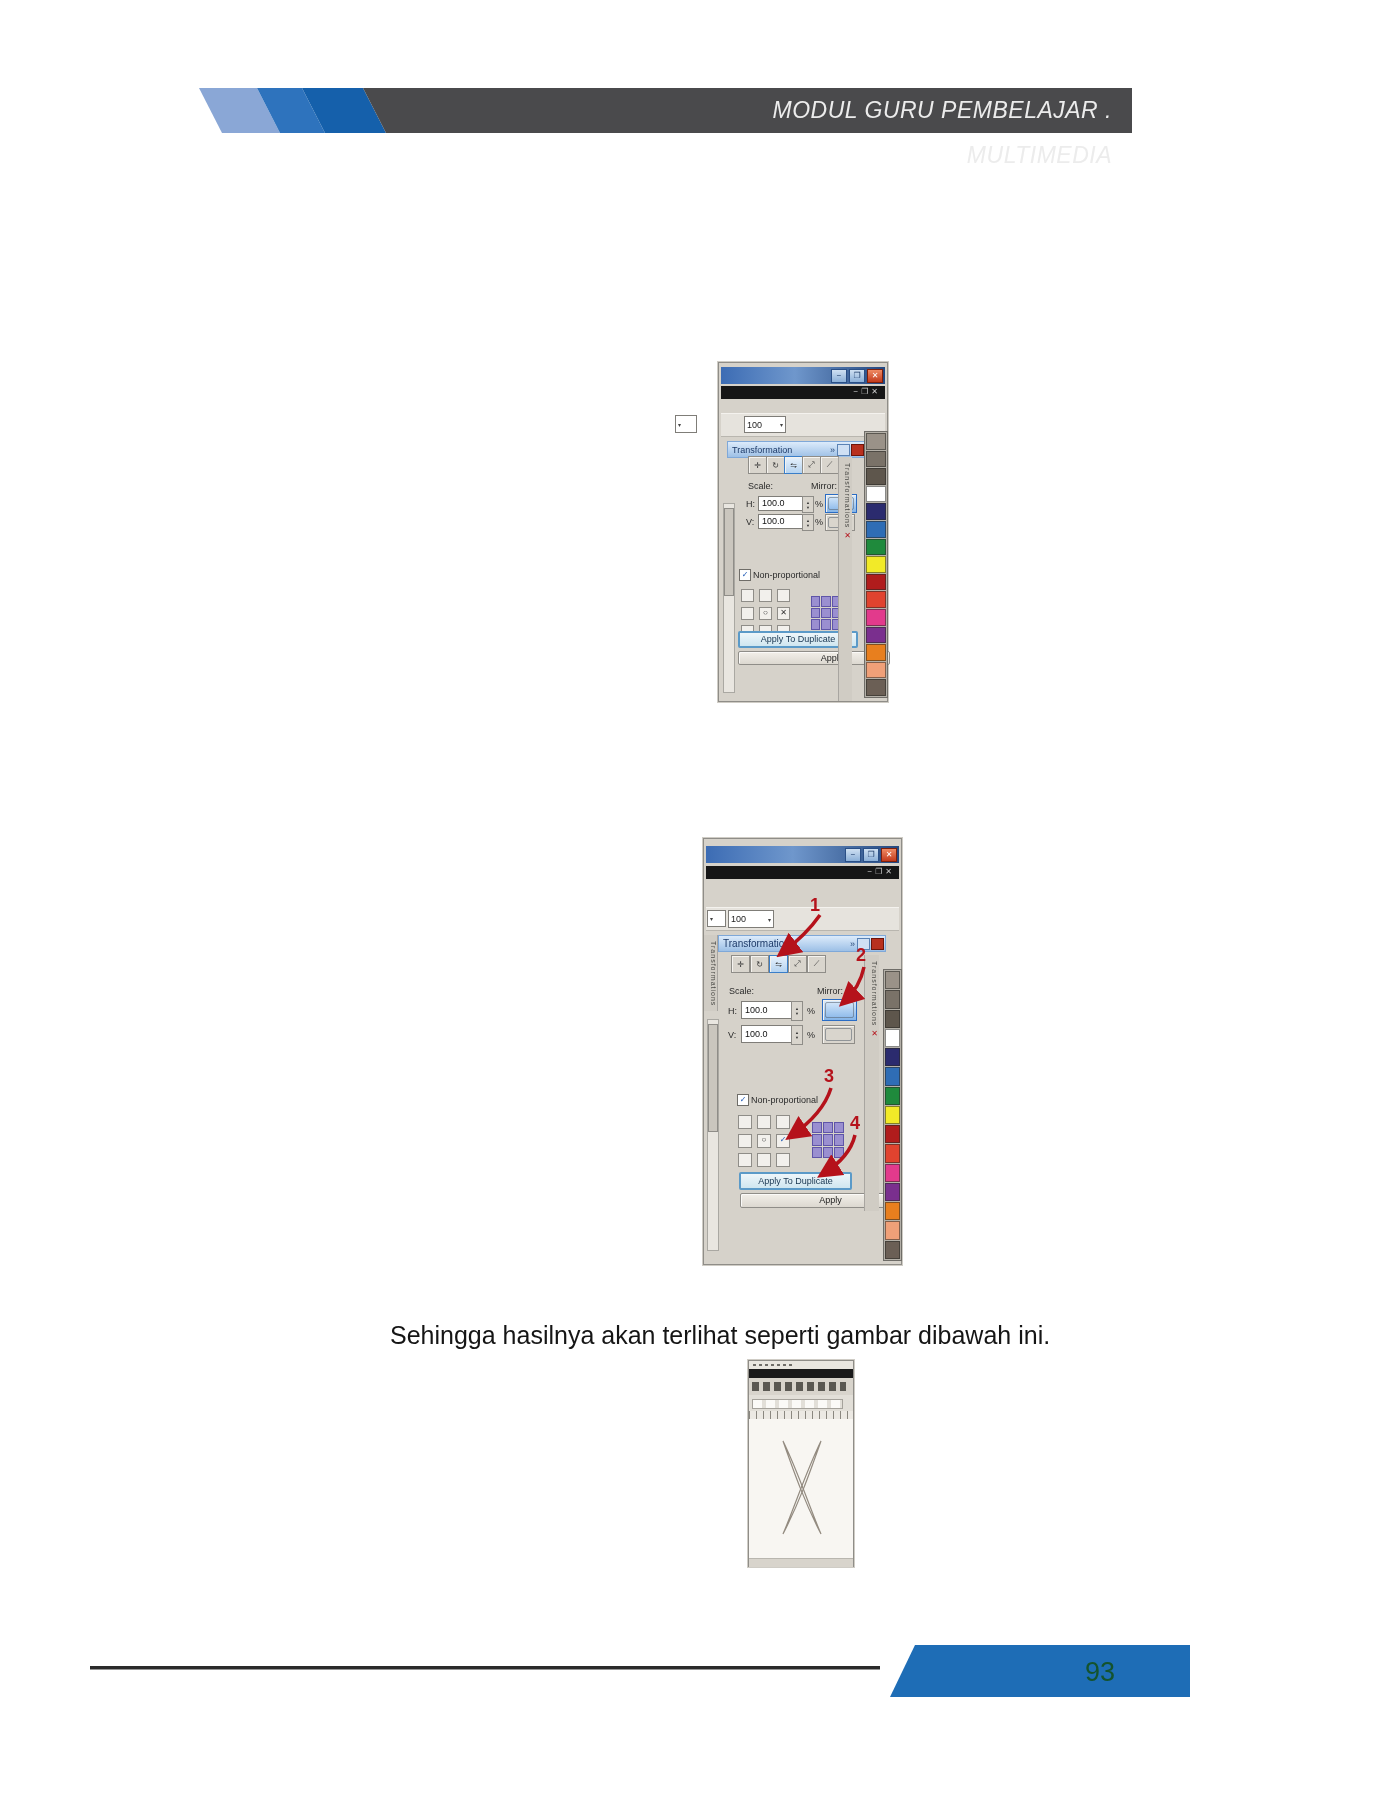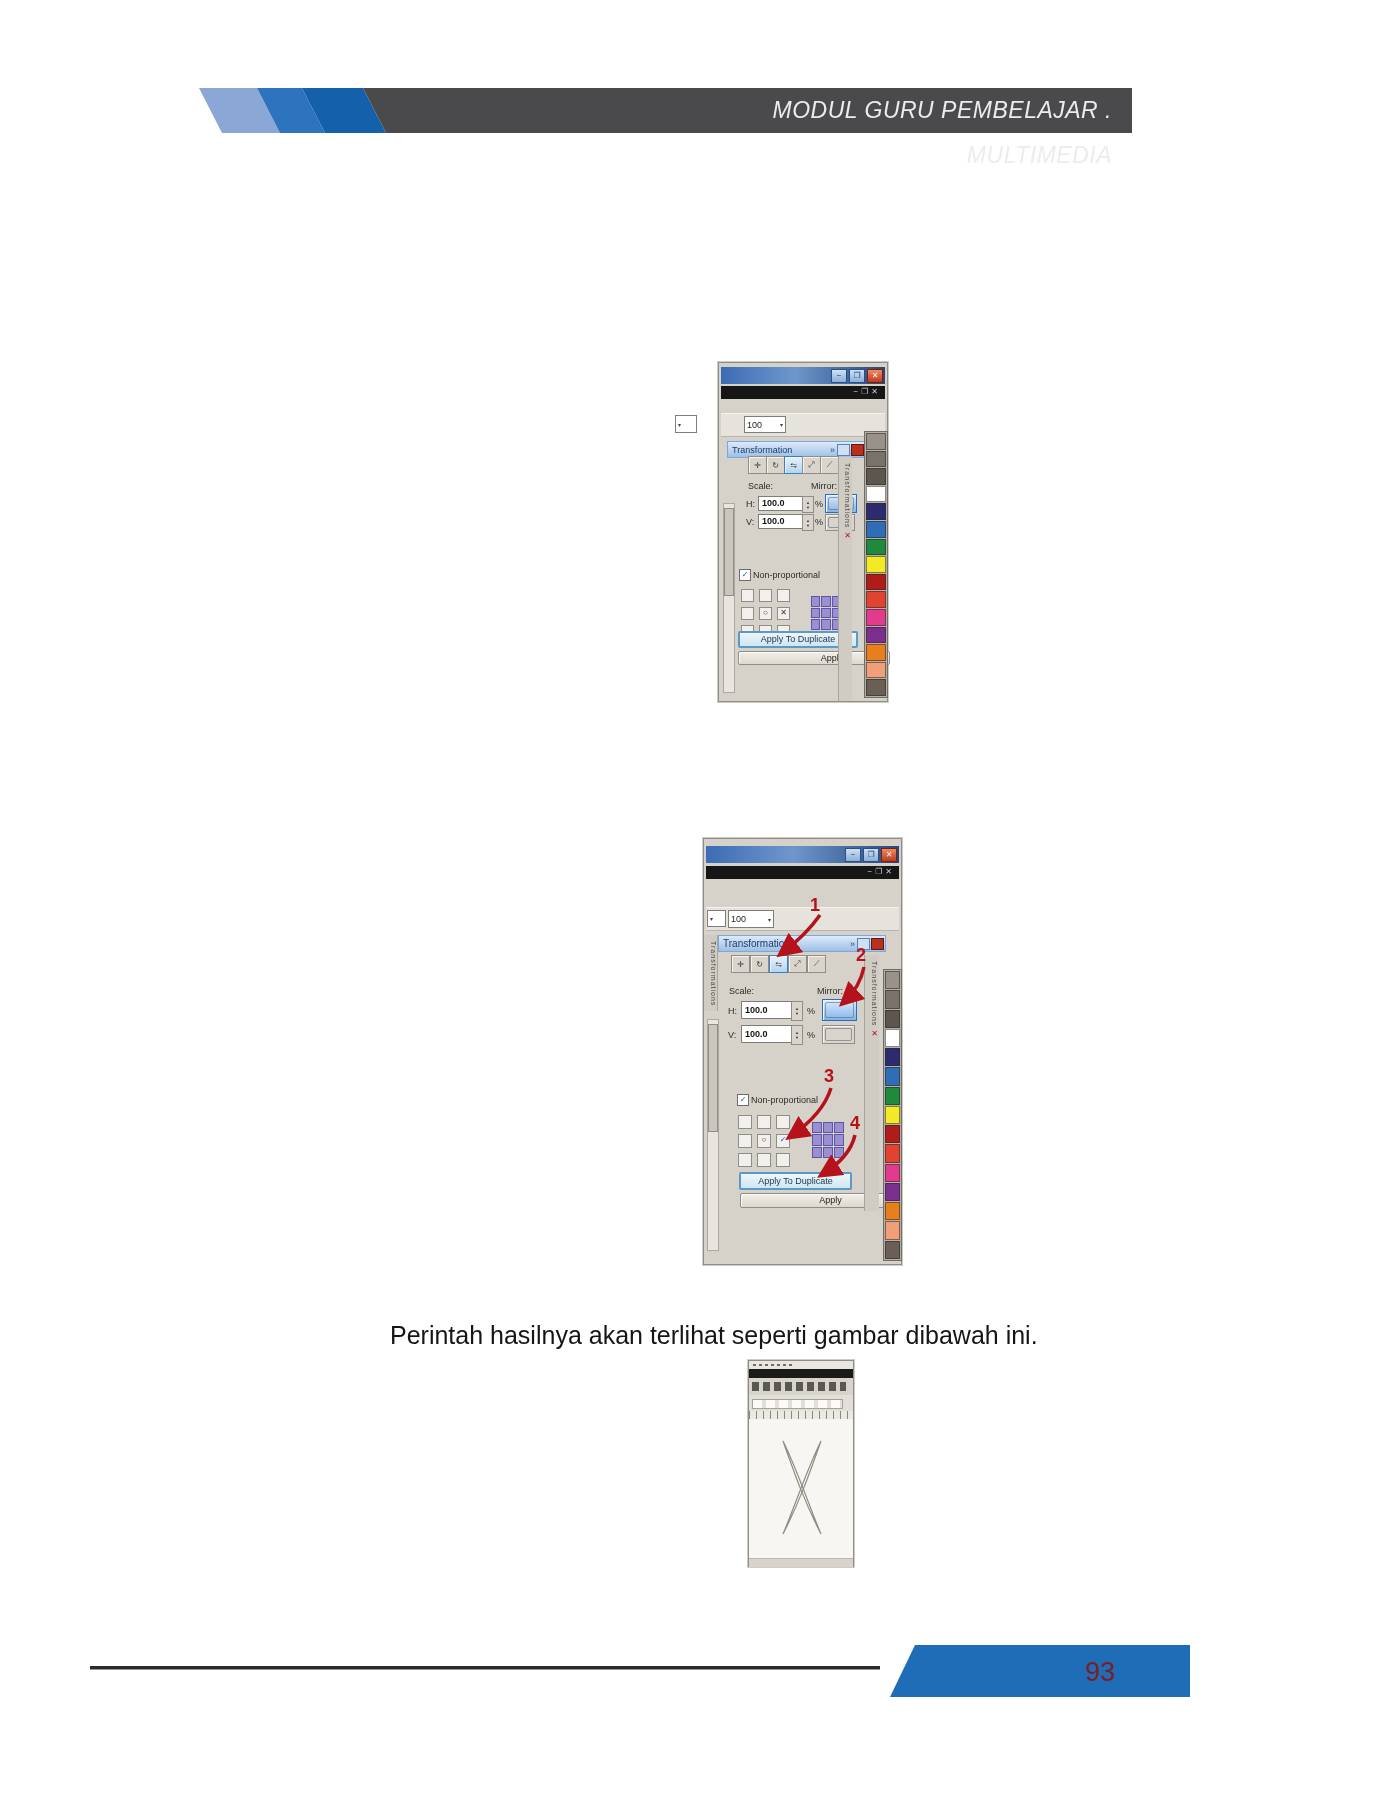--- a/index.html
+++ b/index.html
@@ -2,21 +2,21 @@
 <html><head>
 <meta charset="utf-8">
 <style>
   html,body{margin:0;padding:0;}
   body{width:1391px;height:1800px;background:#ffffff;font-family:"Liberation Sans",sans-serif;position:relative;overflow:hidden;}
   .page{position:absolute;inset:0;}
   
   .hdr-title{position:absolute;left:650px;top:88px;width:462px;height:45px;line-height:45px;
     text-align:right;font-style:italic;font-size:23px;color:#ececec;letter-spacing:.5px;}
   .pagenum{position:absolute;left:1040px;top:1652px;width:120px;height:40px;line-height:40px;
-    text-align:center;color:#7f1d1d;font-size:27px;}
+    text-align:center;color:#14532d;font-size:27px;}
   
   .para{position:absolute;left:390px;width:778px;font-size:25px;line-height:46px;color:#151515;
     text-align:justify;}
   .para.single{text-align:left;width:700px;}
   
   .xpwin{position:absolute;background:#d6d2ca;border:1px solid #8f8d88;box-shadow:0 0 0 1px #cfccc5;}
   .titlebar{position:absolute;left:2px;right:2px;top:4px;height:17px;
     background:linear-gradient(90deg,#3c6cb4 0%,#6f97cc 45%,#24477e 100%);}
   .winbtns{position:absolute;right:2px;top:2px;display:flex;gap:2px;}
   .winbtn{width:14px;height:12px;border:1px solid #2a4f86;background:linear-gradient(180deg,#cfe0f2,#8cb0d8);
@@ -33,21 +33,21 @@
   .dockerhead .dtitle{font-size:9px;color:#1d3a68;padding-left:4px;flex:1;white-space:nowrap;}
   .dockerhead .chev{font-size:9px;color:#2a4a7a;padding:0 2px;}
   .dkbtn{width:11px;height:10px;border:1px solid #5a82b4;background:#cfe0f4;margin-right:1px;}
   .dkbtn.red{background:#b8301e;border-color:#6e150a;}
   .tbtn{position:absolute;width:17px;height:16px;background:#d9d5cd;border:1px solid #8f8d88;
     box-shadow:inset 1px 1px 0 #f5f3ef;display:flex;align-items:center;justify-content:center;
     font-size:8px;color:#3a3a3a;}
   .tbtn.active{background:linear-gradient(180deg,#e8f2fc,#b5d3f0);border:1px solid #3a7ec8;}
   .sm-label{position:absolute;font-size:9px;color:#2a2a2a;white-space:nowrap;}
   .field{position:absolute;background:#fff;border:1px solid #7f7d78;font-size:9px;color:#111;
-    text-align:left;padding:1px 3px;font-weight:bold;}
+    text-align:left;padding:1px 3px;}
   .spin{position:absolute;width:10px;background:#d9d5cd;border:1px solid #8f8d88;display:flex;
     flex-direction:column;align-items:center;justify-content:center;font-size:4px;color:#333;line-height:5px;}
   .mbtn{position:absolute;background:#d9d5cd;border:1px solid #8f8d88;box-shadow:inset 1px 1px 0 #f5f3ef;}
   .mbtn.active{background:linear-gradient(180deg,#dcecfc,#84b4e8);border:1px solid #2a6cc4;}
   .mbtn .mglyph{position:absolute;inset:2px;border:1px solid #55606e;opacity:.55;border-radius:2px;}
   .cb{position:absolute;width:10px;height:10px;background:#fff;border:1px solid #6f6d68;
     font-size:8px;line-height:9px;text-align:center;color:#1a56b4;}
   .gridcb{position:absolute;width:11px;height:11px;background:#f2f0ec;border:1px solid #8f8d88;
     font-size:8px;line-height:10px;text-align:center;color:#333;}
   .purpicon{position:absolute;display:grid;grid-template-columns:repeat(3,1fr);grid-template-rows:repeat(3,1fr);gap:1px;}
@@ -76,21 +76,21 @@
 <div class="page">
 
   <svg style="position:absolute;left:150px;top:80px;" width="1000" height="60" viewBox="0 0 1000 60">
     <polygon points="49,8 107,8 130,53 72,53" fill="#8aa7d6"></polygon>
     <polygon points="107,8 152,8 175,53 130,53" fill="#2e73bd"></polygon>
     <polygon points="152,8 213,8 236,53 175,53" fill="#1560ab"></polygon>
     <polygon points="213,8 982,8 982,53 236,53" fill="#4a4a4c"></polygon>
   </svg>
   <div class="hdr-title">MODUL GURU PEMBELAJAR . MULTIMEDIA</div>
 
-  <div class="para single" style="top:1312px;">Perintah hasilnya akan terlihat seperti gambar dibawah ini.</div>
+  <div class="para single" style="top:1312px;">Sehingga hasilnya akan terlihat seperti gambar dibawah ini.</div>
 
   <div style="position:absolute;left:675px;top:362px;width:211px;height:338px;">
 
     <div class="combo" style="left:0;top:53px;width:16px;height:16px;">
       <span class="dd">▾</span>
     </div>
 
     <div class="xpwin" style="left:43px;top:0;width:168px;height:338px;">
       <div class="titlebar">
         <div class="winbtns">

